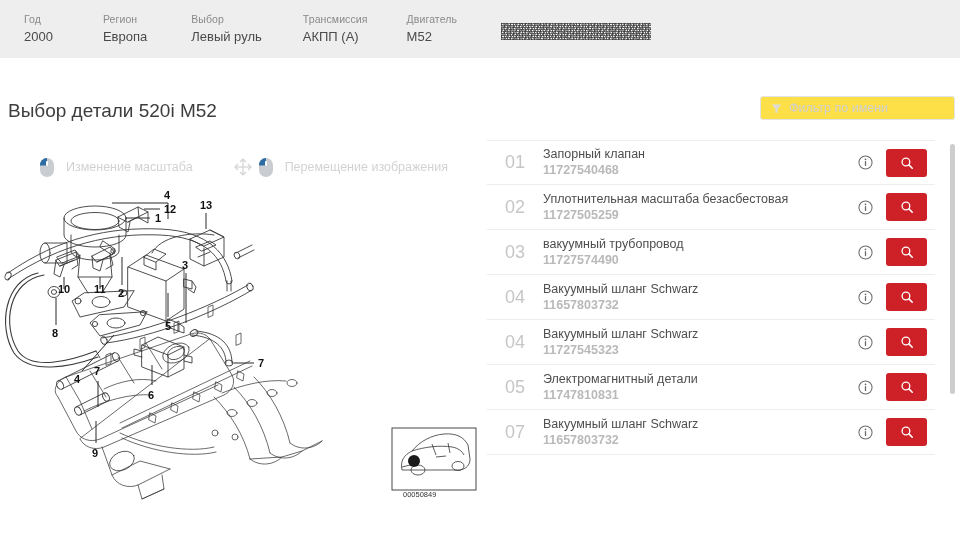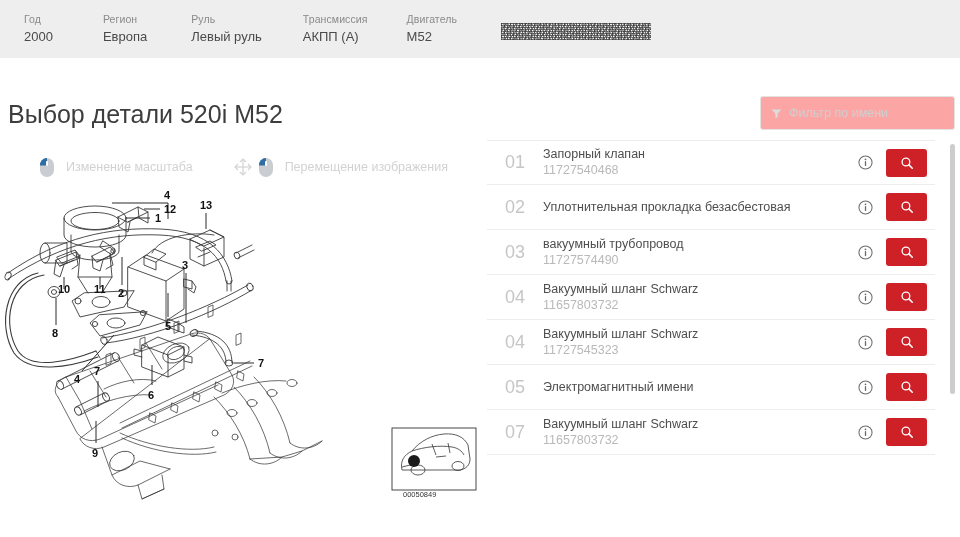--- a/index.html
+++ b/index.html
@@ -33,30 +33,30 @@
     background-image:
       repeating-linear-gradient(0deg, rgba(40,40,40,.55) 0 1px, transparent 1px 2px),
       repeating-linear-gradient(90deg, rgba(30,30,30,.5) 0 1px, transparent 1px 3px),
       repeating-linear-gradient(58deg, rgba(60,60,60,.45) 0 1px, transparent 1px 2px),
       repeating-linear-gradient(126deg, rgba(20,20,20,.4) 0 1px, transparent 1px 4px);
   }
 
   
   .page-title {
     position: absolute; left: 8px; top: 100px;
-    font-size: 25px; color: #3d3d3d; font-weight: 400;
+    font-size: 19px; color: #3d3d3d; font-weight: 400;
     white-space: nowrap;
   }
 
   
   .filter-box {
     position: absolute; right: 5px; top: 96px;
-    width: 195px; height: 34px;
+    width: 195px; height: 24px;
     border: 1px solid #e3e3e3; border-radius: 3px;
-    background: #fca5a5;
+    background: #fde047;
     display: flex; align-items: center; padding: 0 10px;
   }
   .funnel { width: 11px; height: 11px; flex: none; margin-right: 7px; }
   .filter-input {
     border: none; outline: none; background: transparent;
     font-family: "Liberation Sans", sans-serif;
     font-size: 12.5px; color: #555; width: 100%;
   }
   .filter-input::placeholder { color: #cfcfcf; }
 
@@ -89,21 +89,21 @@
   .part-index {
     width: 56px; flex: none; text-align: center;
     font-size: 18px; color: #c6c6c6;
   }
   .part-texts { flex: 1 1 auto; min-width: 0; padding-right: 8px; }
   .part-name {
     font-size: 12.5px; color: #4e4e4e; line-height: 15px;
     white-space: nowrap; overflow: hidden; text-overflow: ellipsis;
   }
   .part-number {
-    font-size: 12.5px; color: #b9b9b9; line-height: 15px; margin-top: 1px;
+    font-size: 12.5px; color: #b9b9b9; line-height: 15px; margin-top: 1px; font-weight: bold;
   }
   .info-icon { width: 26px; flex: none; display: flex; justify-content: center; align-items: center; }
   .search-btn {
     width: 41px; height: 28px; flex: none; margin-left: 8px;
     background: #ce2027; border: none; border-radius: 3px;
     display: flex; align-items: center; justify-content: center;
     cursor: pointer;
   }
 
   
@@ -124,21 +124,21 @@
   <div class="specbar">
     <div class="spec-col" style="margin-left:24px;">
       <div class="spec-label">Год</div>
       <div class="spec-value">2000</div>
     </div>
     <div class="spec-col" style="margin-left:50px;">
       <div class="spec-label">Регион</div>
       <div class="spec-value">Европа</div>
     </div>
     <div class="spec-col" style="margin-left:44px;">
-      <div class="spec-label">Руль</div>
+      <div class="spec-label">Выбор</div>
       <div class="spec-value">Левый руль</div>
     </div>
     <div class="spec-col" style="margin-left:41px;">
       <div class="spec-label">Трансмиссия</div>
       <div class="spec-value">АКПП (A)</div>
     </div>
     <div class="spec-col" style="margin-left:39px;">
       <div class="spec-label">Двигатель</div>
       <div class="spec-value">M52</div>
     </div>
@@ -439,21 +439,22 @@
           <button class="search-btn">
             <svg width="14" height="14" viewBox="0 0 16 16">
               <circle cx="6.8" cy="6.8" r="4.4" fill="none" stroke="#ffffff" stroke-width="1.5"></circle>
               <line x1="10.2" y1="10.2" x2="14" y2="14" stroke="#ffffff" stroke-width="1.8" stroke-linecap="round"></line>
             </svg>
           </button>
         </div>
         <div class="part-row">
           <div class="part-index">02</div>
           <div class="part-texts">
-            <div class="part-name">Уплотнительная прокладка безасбестовая</div>
+            <div class="part-name">Уплотнительная масштаба безасбестовая</div>
+            <div class="part-number">11727505259</div>
           </div>
           <div class="info-icon">
             <svg width="15" height="15" viewBox="0 0 16 16">
               <circle cx="8" cy="8" r="7" fill="none" stroke="#6b6b6b" stroke-width="1.1"></circle>
               <circle cx="8" cy="4.6" r="0.95" fill="#6b6b6b"></circle>
               <rect x="7.3" y="6.5" width="1.4" height="5.2" rx="0.6" fill="#6b6b6b"></rect>
             </svg>
           </div>
           <button class="search-btn">
             <svg width="14" height="14" viewBox="0 0 16 16">
@@ -518,21 +519,22 @@
           <button class="search-btn">
             <svg width="14" height="14" viewBox="0 0 16 16">
               <circle cx="6.8" cy="6.8" r="4.4" fill="none" stroke="#ffffff" stroke-width="1.5"></circle>
               <line x1="10.2" y1="10.2" x2="14" y2="14" stroke="#ffffff" stroke-width="1.8" stroke-linecap="round"></line>
             </svg>
           </button>
         </div>
         <div class="part-row">
           <div class="part-index">05</div>
           <div class="part-texts">
-            <div class="part-name">Электромагнитный имени</div>
+            <div class="part-name">Электромагнитный детали</div>
+            <div class="part-number">11747810831</div>
           </div>
           <div class="info-icon">
             <svg width="15" height="15" viewBox="0 0 16 16">
               <circle cx="8" cy="8" r="7" fill="none" stroke="#6b6b6b" stroke-width="1.1"></circle>
               <circle cx="8" cy="4.6" r="0.95" fill="#6b6b6b"></circle>
               <rect x="7.3" y="6.5" width="1.4" height="5.2" rx="0.6" fill="#6b6b6b"></rect>
             </svg>
           </div>
           <button class="search-btn">
             <svg width="14" height="14" viewBox="0 0 16 16">

